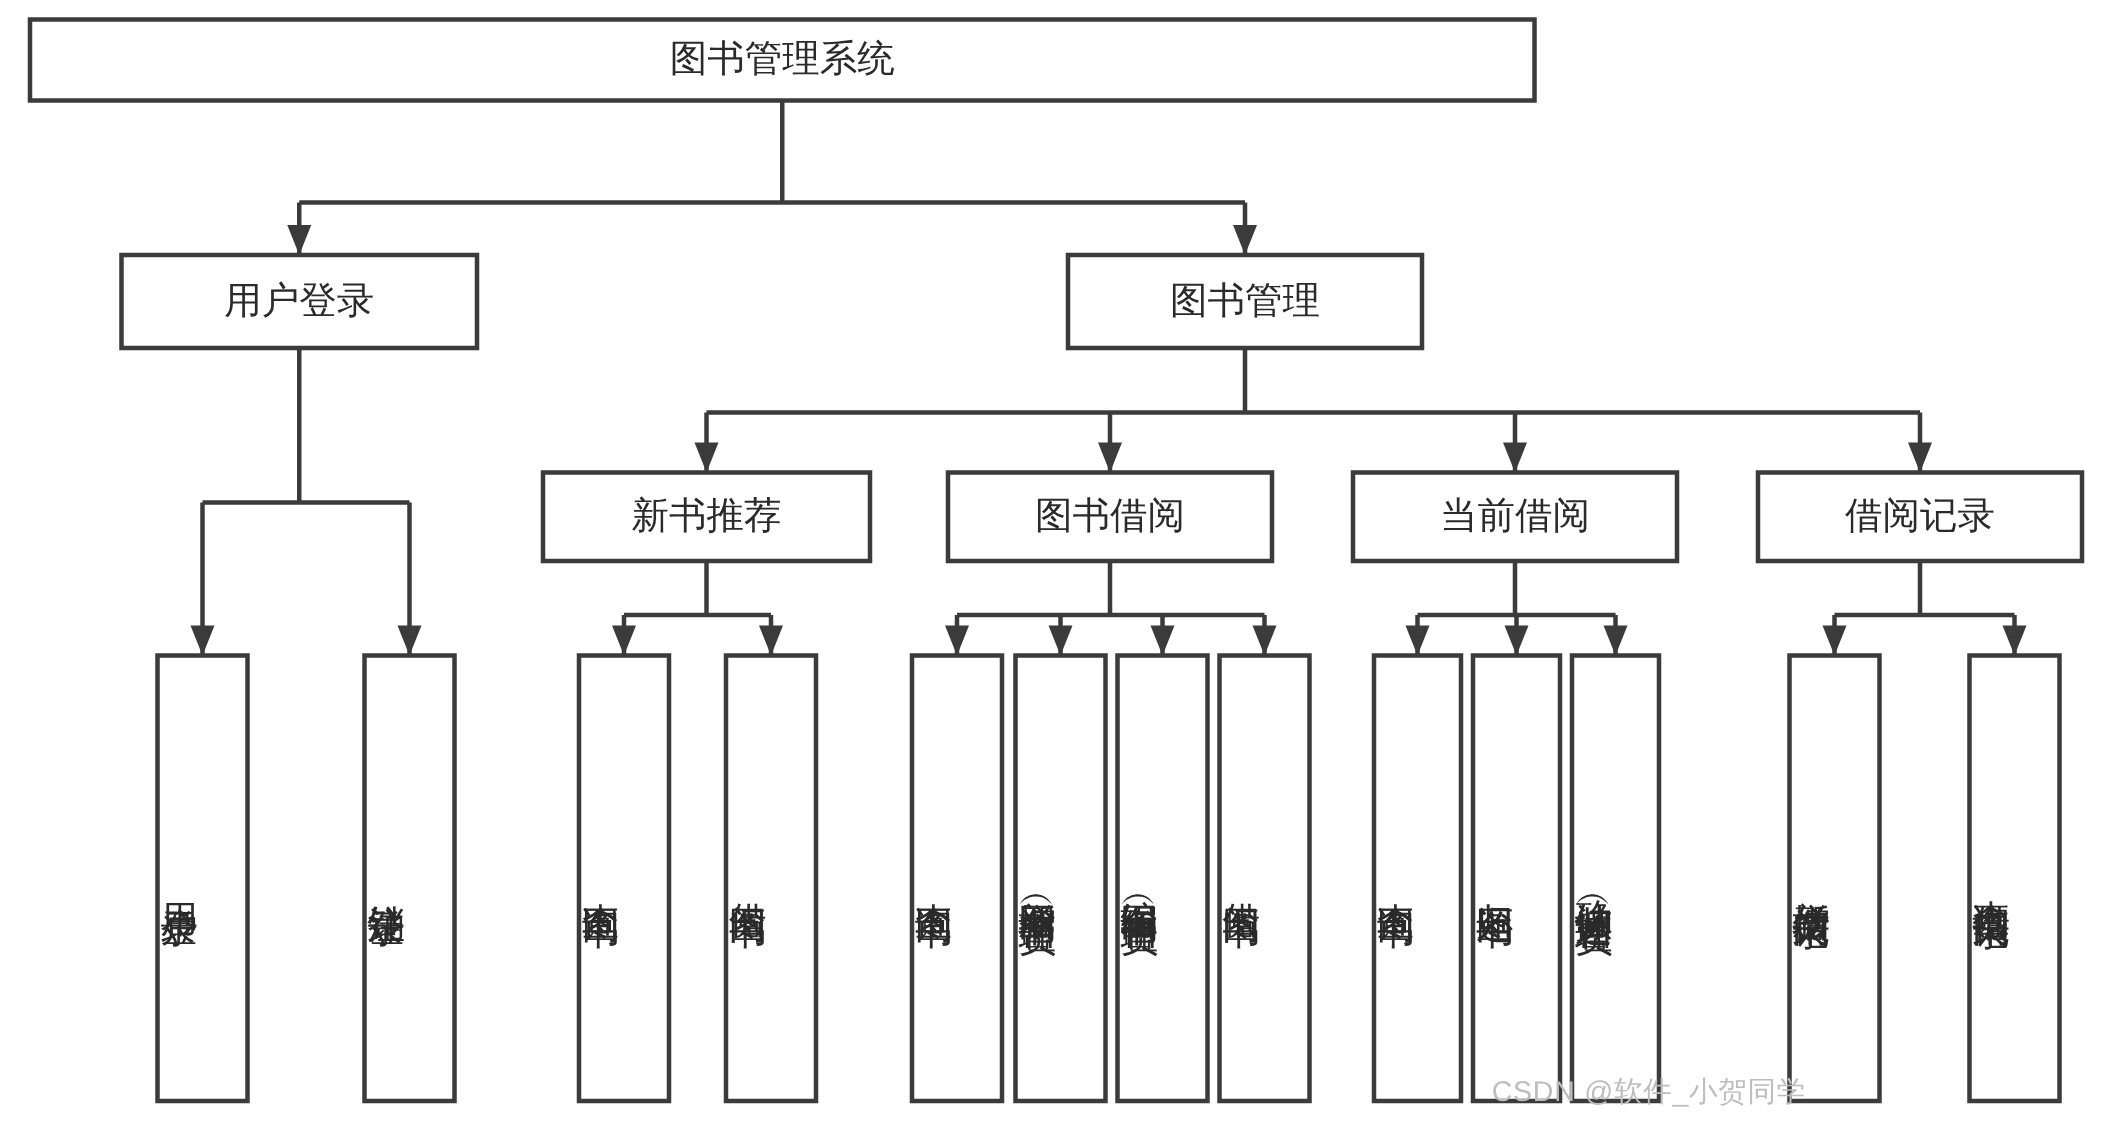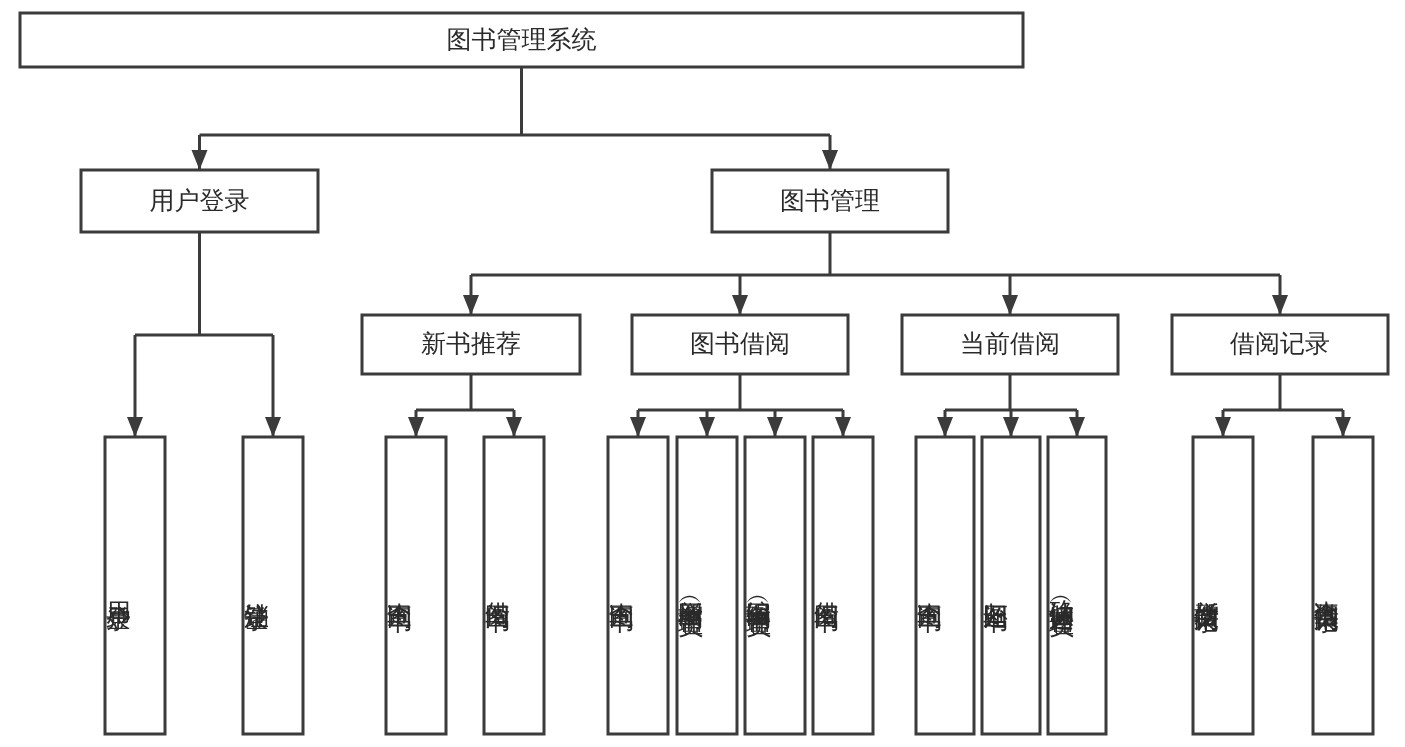--- a/index.html
+++ b/index.html
@@ -225,13 +225,14 @@
         <g>
           <rect x="1193" y="437" width="60" height="297" class="leaf-rect"></rect>
           <foreignObject x="1193" y="437" width="60" height="297" class="leaf-label-fo"><div xmlns="http://www.w3.org/1999/xhtml" class="leaf-label centered">新增借阅记录</div></foreignObject>
         </g>
         <g>
           <rect x="1313" y="437" width="60" height="297" class="leaf-rect"></rect>
           <foreignObject x="1313" y="437" width="60" height="297" class="leaf-label-fo"><div xmlns="http://www.w3.org/1999/xhtml" class="leaf-label centered">查询借阅记录</div></foreignObject>
         </g>
       </g>
   </svg>
+  <div id="watermark">CSDN @软件_小贺同学</div>
 </div>
 
 </body></html>

